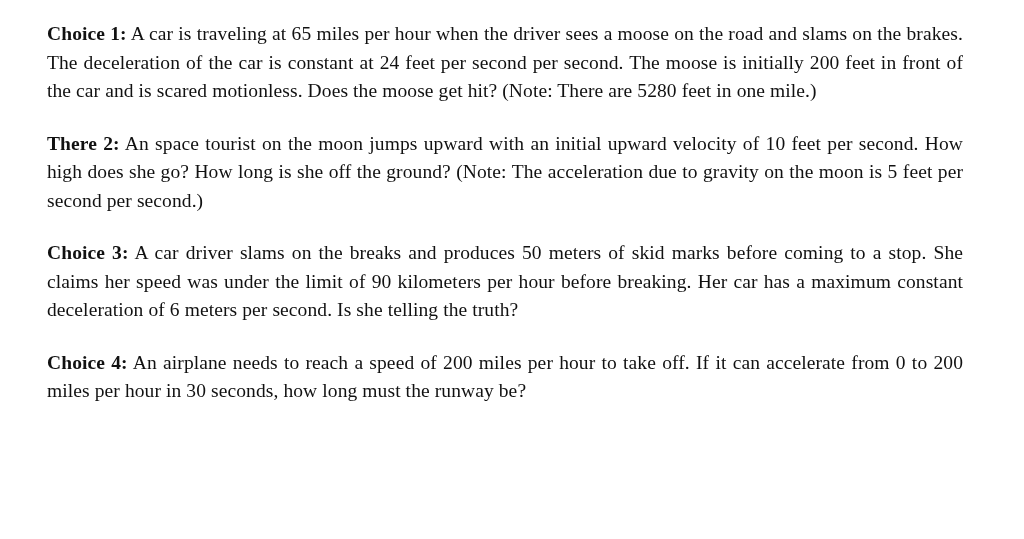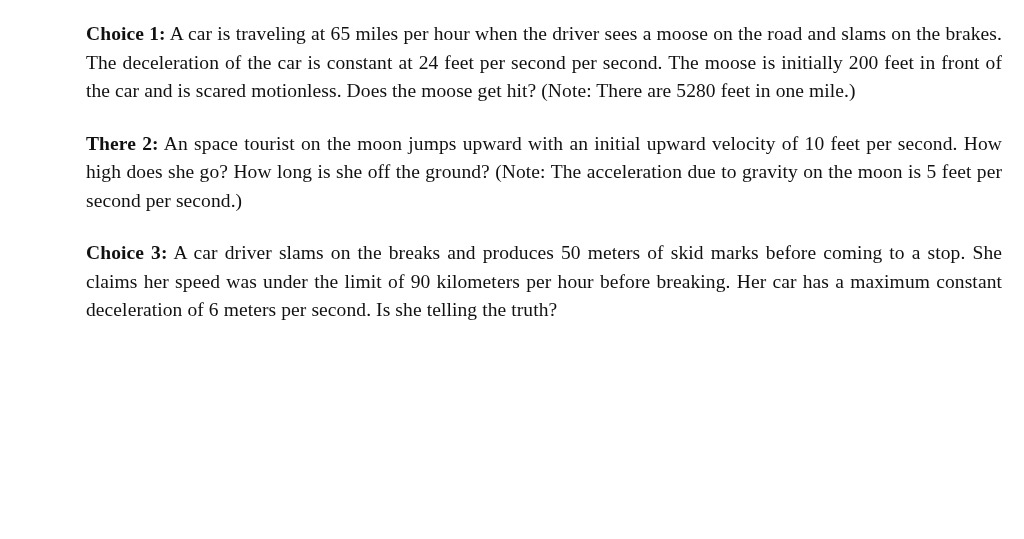--- a/index.html
+++ b/index.html
@@ -13,21 +13,20 @@
       overflow: hidden;
       position: relative;
       font-family: "DejaVu Serif", "Liberation Serif", serif;
       color: #111111;
     }
     .page {
       position: absolute;
       left: 47px;
       top: 20px;
       width: 916px;
-      margin-left: 39px;
     }
     .choice {
       margin: 0 0 24px 0;
       font-size: 19.5px;
       line-height: 28.5px;
       text-align: justify;
       text-align-last: left;
       font-family: "Liberation Serif", "DejaVu Serif", serif;
       letter-spacing: 0.1px;
     }
@@ -47,13 +46,17 @@
     <span class="text">A car is traveling at 65 miles per hour when the driver sees a moose on the road and slams on the brakes. The deceleration of the car is constant at 24 feet per second per second. The moose is initially 200 feet in front of the car and is scared motionless. Does the moose get hit? (Note: There are 5280 feet in one mile.)</span>
   </p>
   <p class="choice">
     <span class="label">There 2:</span>
     <span class="text">An space tourist on the moon jumps upward with an initial upward velocity of 10 feet per second. How high does she go? How long is she off the ground? (Note: The acceleration due to gravity on the moon is 5 feet per second per second.)</span>
   </p>
   <p class="choice">
     <span class="label">Choice 3:</span>
     <span class="text">A car driver slams on the breaks and produces 50 meters of skid marks before coming to a stop. She claims her speed was under the limit of 90 kilometers per hour before breaking. Her car has a maximum constant deceleration of 6 meters per second. Is she telling the truth?</span>
   </p>
+  <p class="choice">
+    <span class="label">Choice 4:</span>
+    <span class="text">An airplane needs to reach a speed of 200 miles per hour to take off. If it can accelerate from 0 to 200 miles per hour in 30 seconds, how long must the runway be?</span>
+  </p>
 </div>
 
 </body></html>

